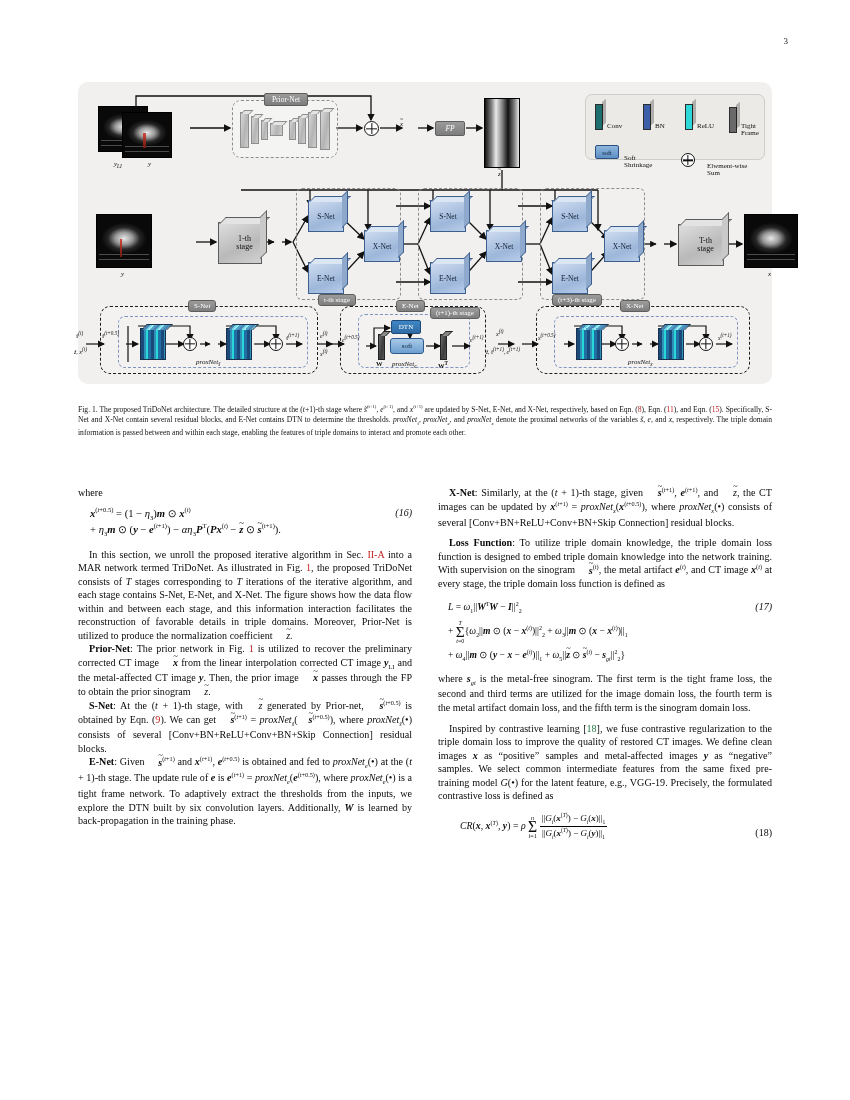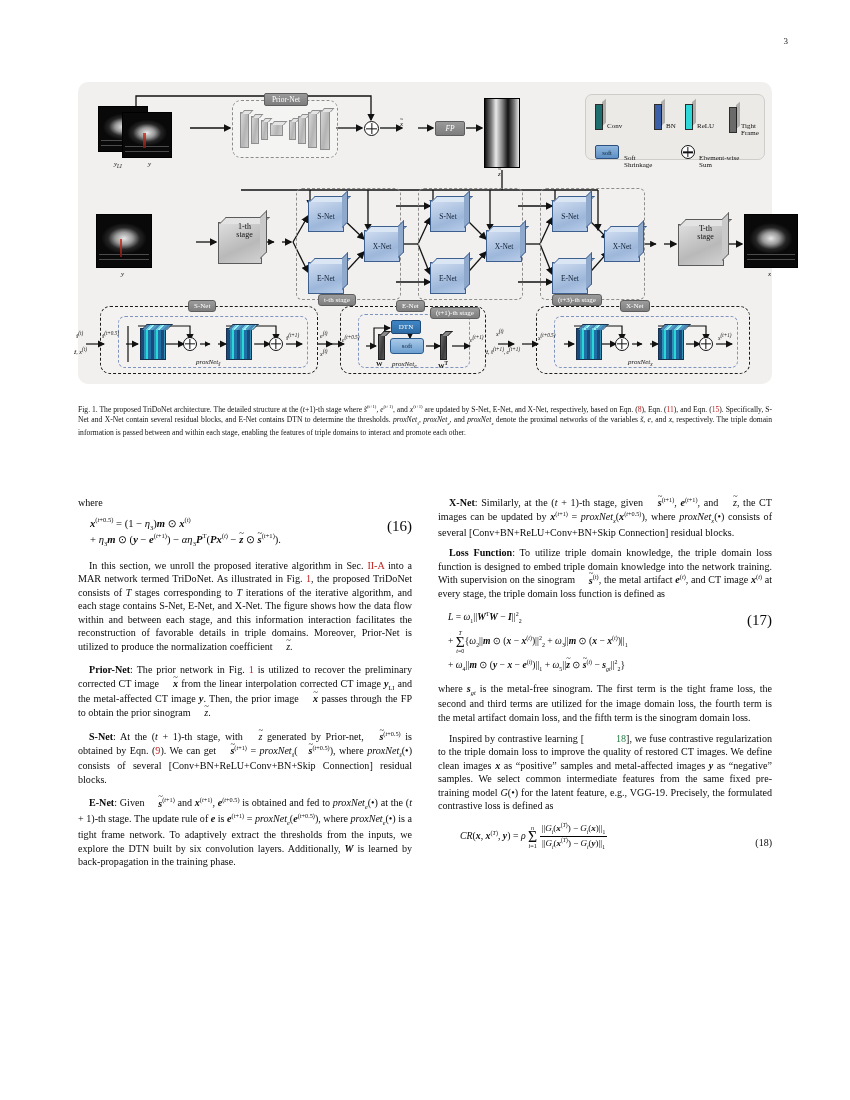--- a/index.html
+++ b/index.html
@@ -129,21 +129,21 @@
     background:linear-gradient(#8fb7de,#5d8fc4);
     color:#0c2239;font-size:6.5px;display:flex;align-items:center;justify-content:center;
     margin-right:5px;font-family:"Liberation Serif",serif;
   }
 
   
   .stage-cube{
     position:absolute;
     background: linear-gradient(155deg,#dedede,#b9b9b9 60%,#d2d2d2);
     border:1.2px solid #5b5b5b;
-    display:flex;justify-content:center;
+    display:flex;align-items:center;justify-content:center;
     text-align:center;
     font-size:8px; line-height:1.05;
     color:#111;
     padding-left:9px;
   }
   .stage-cube::after{
     content:""; position:absolute; right:-6px; top:-6px;
     width:6px; height:100%;
     background:#c9c9c9; border:1px solid #5b5b5b; border-left:none;
     transform: skewY(-45deg); transform-origin: bottom left;
@@ -274,41 +274,41 @@
   .col{
     position:absolute;
     width:334px;
     font-size:10.1px;
     line-height:1.345;
     text-align:justify;
     color:#0a0a0a;
   }
   .col.left{ left:78px; top:486px; }
   .col.right{ left:438px; top:486px; }
-  .col p{ margin:10px 0 0 0; text-indent:11px; }
+  .col p{ margin:0 0 0 0; text-indent:11px; }
   .col p.noindent{ text-indent:0; }
   .col h3{
     font-size:10.1px;
     font-style:italic;
     font-weight:normal;
     margin:11px 0 4px 0;
     text-indent:0;
   }
   .ref{ color:#c02020; }
-  .ref-green{ color:#1f7a3f;padding-left:32px; }
+  .ref-green{ color:#1f7a3f; }
   .bf{ font-weight:bold; }
 
   .eqblock{
     position:relative;
     margin:9px 0 9px 0;
     font-size:10.6px;
     font-family:"Liberation Serif", serif;
   }
   .eqline{ display:block; white-space:nowrap; }
-  .eqnum{ position:absolute; right:0; top:0; font-size:15px; }
+  .eqnum{ position:absolute; right:0; top:0; font-size:10px;font-style:italic; }
   .eqnum2{ position:absolute; right:0; font-size:10px; }
   .vec{ font-weight:bold; font-style:italic; }
   sub, sup{ font-size:.62em; }
   .frac{
     display:inline-block; vertical-align:middle; text-align:center;
     font-size:.92em;
   }
   .frac .num{ display:block; border-bottom:1px solid #000; padding:0 2px; }
   .frac .den{ display:block; padding:0 2px; }
   .sumwrap{ display:inline-block; text-align:center; vertical-align:middle; font-size:.78em; line-height:1; }
@@ -421,21 +421,21 @@
 
   <div class="sino-img" style="left:406px;top:16px;width:36px;height:70px;"></div>
   <div class="mlabel up" style="left:420px;top:88px;">
     <span class="tilde-wrap"><span class="tl">~</span><em>z</em></span></div>
 
   <div class="legend-box" style="left:507px;top:12px;width:180px;height:66px;">
     <div class="leg-row" style="left:9px;top:8px;">
       <div class="leg-slab" style="background:#1f6e6e;"></div>
       <div class="leg-label">Conv</div>
     </div>
-    <div class="leg-row" style="left:68px;top:8px;">
+    <div class="leg-row" style="left:57px;top:8px;">
       <div class="leg-slab" style="background:#3b5fa8;"></div>
       <div class="leg-label">BN</div>
     </div>
     <div class="leg-row" style="left:99px;top:8px;">
       <div class="leg-slab" style="background:#2ed8d8;"></div>
       <div class="leg-label">ReLU</div>
     </div>
     <div class="leg-row" style="left:143px;top:8px;">
       <div class="leg-slab" style="background:#6a6a6a;"></div>
       <div class="leg-label">
@@ -443,21 +443,21 @@
         <span>Frame</span>
       </div>
     </div>
     <div class="leg-row" style="left:9px;top:40px;">
       <div class="soft-btn">soft</div>
       <div class="leg-label">
         <span>Soft</span><br>
         <span>Shrinkage</span>
       </div>
     </div>
-    <div class="leg-row" style="left:95px;top:40px;">
+    <div class="leg-row" style="left:95px;top:48px;gap:8px;">
       <div style="position:relative;width:14px;height:14px;margin-right:4px;">
         <div class="oplus" style="left:0;top:0;width:14px;height:14px;"></div>
       </div>
       <div class="leg-label">
         <span>Elwment-wise</span><br>
         <span>Sum</span>
       </div>
     </div>
   </div>
 

